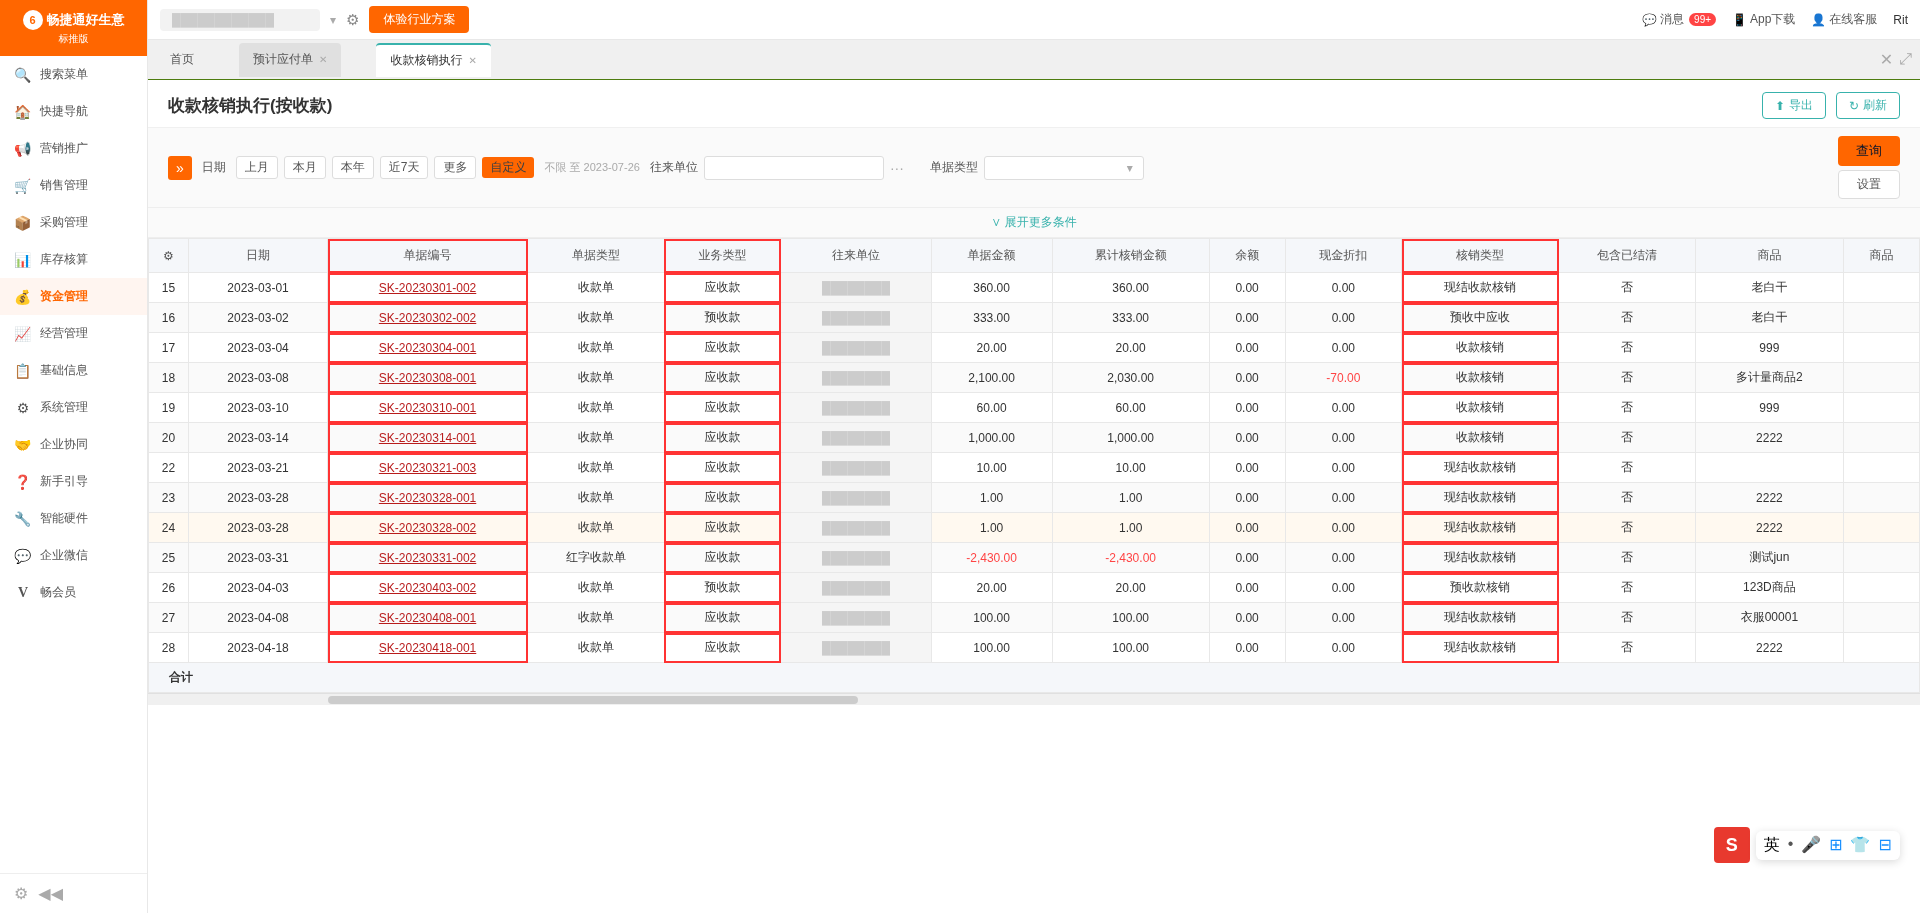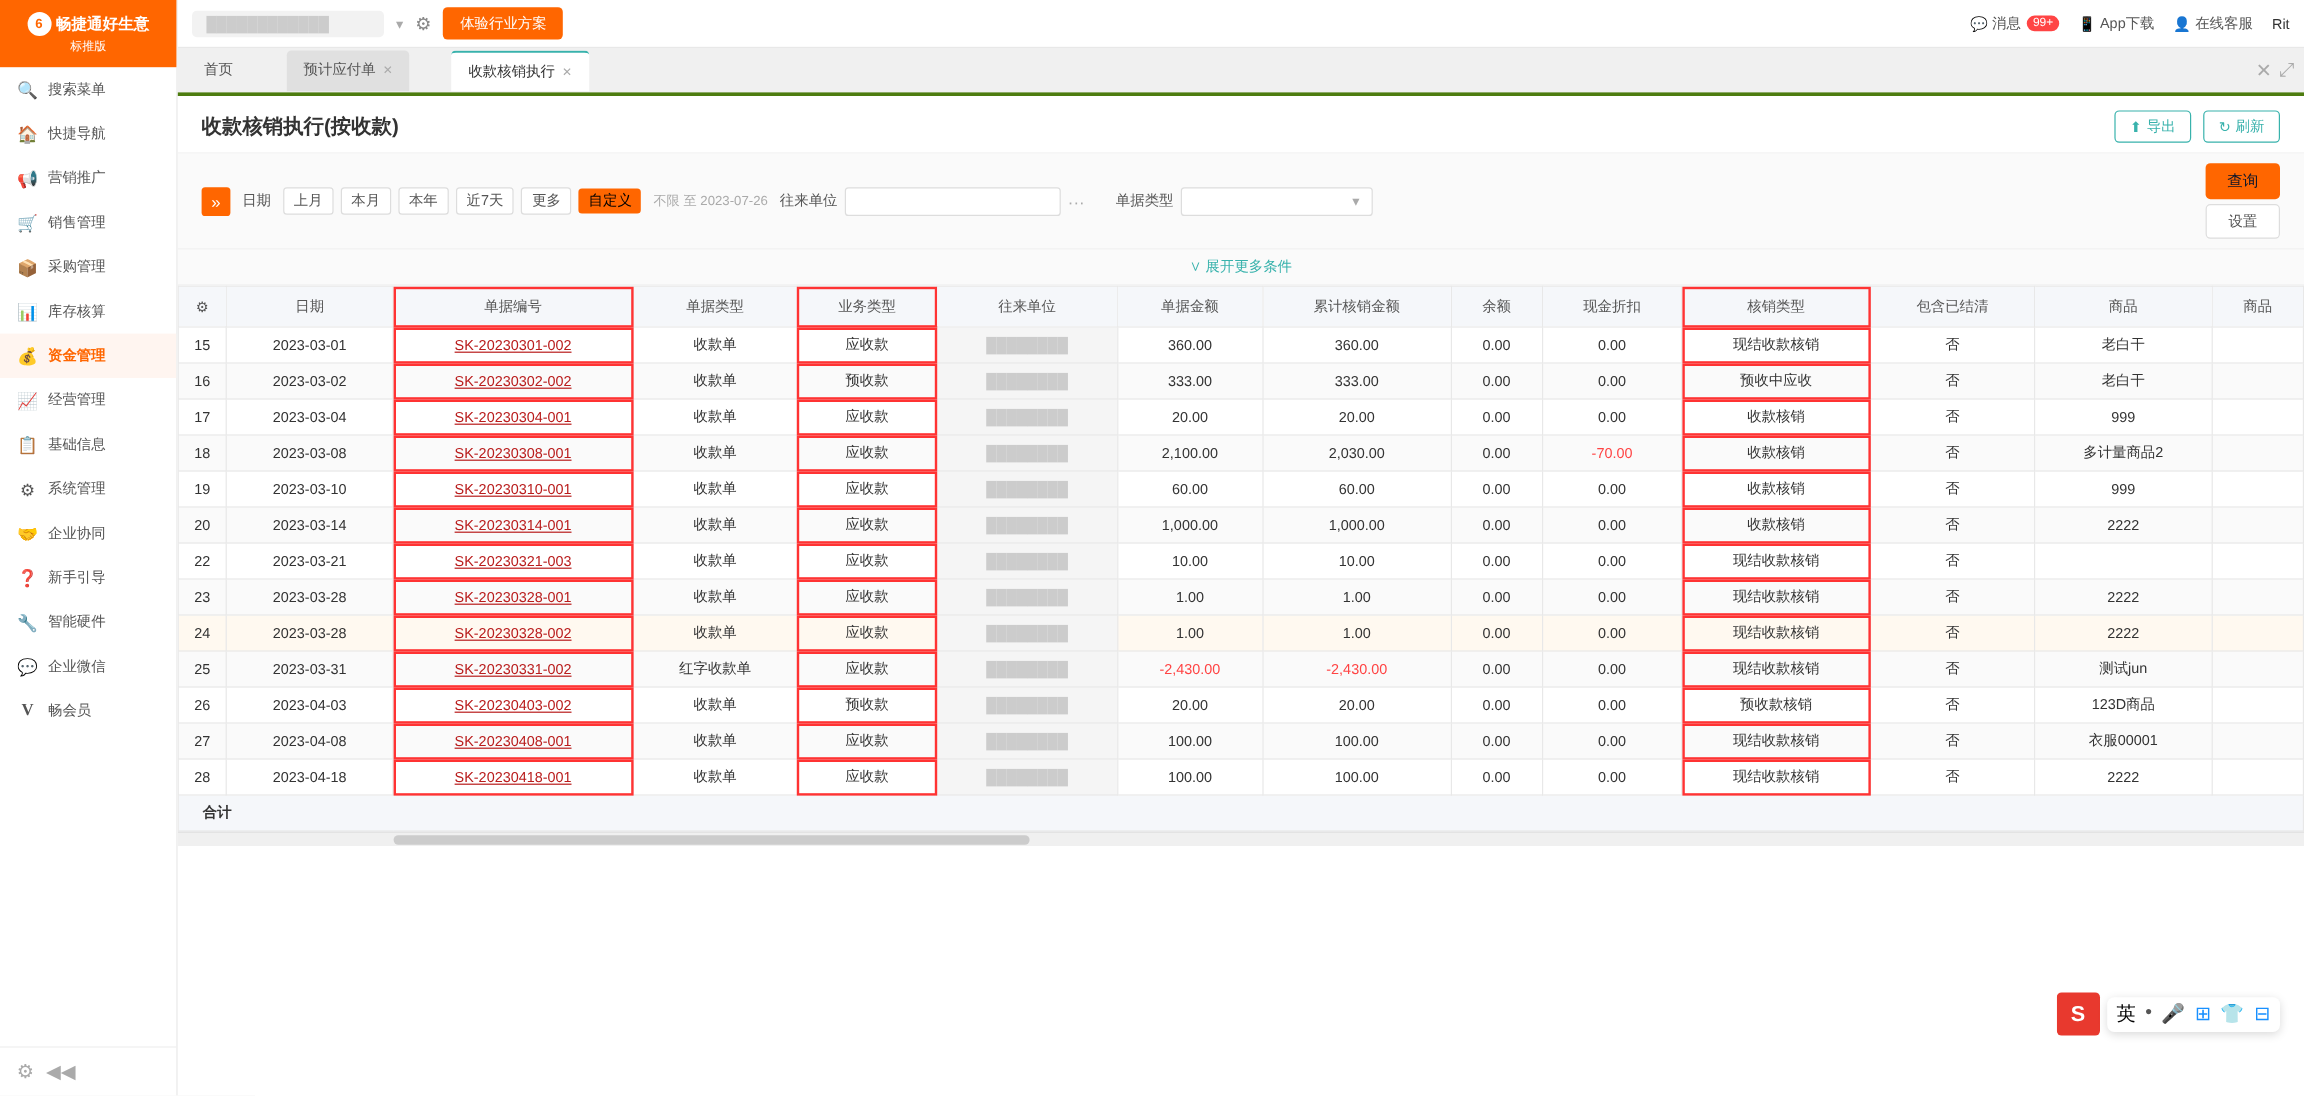--- a/index.html
+++ b/index.html
@@ -94,21 +94,21 @@
       padding: 1px 5px;
       font-size: 10px;
       margin-left: 2px;
     }
     .topbar-msg { display: flex; align-items: center; gap: 3px; cursor: pointer; }
 
     
     .tabbar {
       height: 40px;
       background: #f0f0f0;
-      border-bottom: 3px solid #4d7c0f;
+      border-bottom: 1px solid #4d7c0f;
       display: flex;
       align-items: center;
       padding: 0 8px;
     }
     .tab {
       height: 34px;
       padding: 0 14px;
       display: flex;
       align-items: center;
       gap: 6px;
@@ -190,21 +190,21 @@
       padding: 2px 8px;
       border: 1px solid #ddd;
       border-radius: 3px;
       cursor: pointer;
       font-size: 12px;
       color: #555;
       background: white;
     }
     .filter-date-custom {
       background: #ff6600;
-      color: #000000;
+      color: #404040;
       border: none;
       border-radius: 3px;
       padding: 2px 8px;
       font-size: 12px;
       cursor: pointer;
     }
     .filter-date-range { color: #aaa; font-size: 11px; }
     .filter-unit { flex: 1; display: flex; align-items: center; gap: 6px; }
     .filter-input {
       border: 1px solid #ddd;

